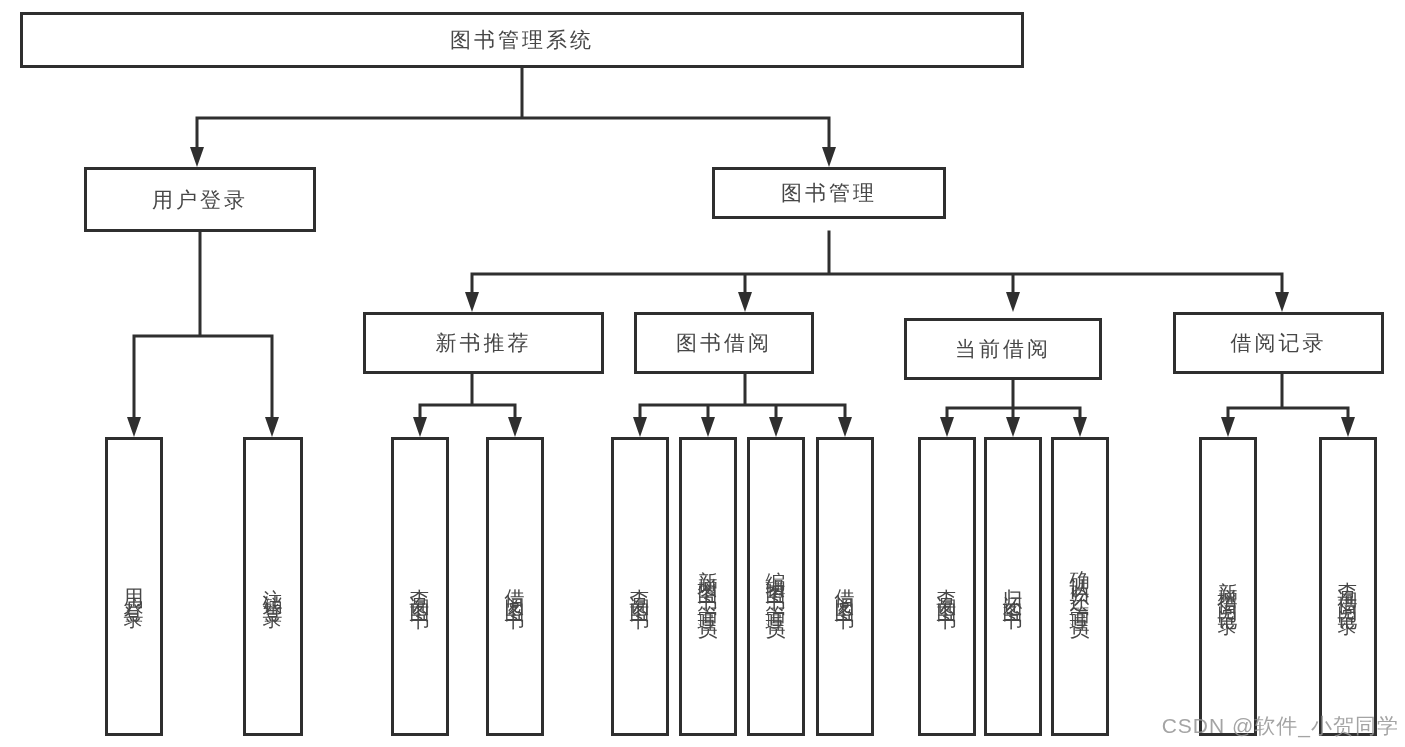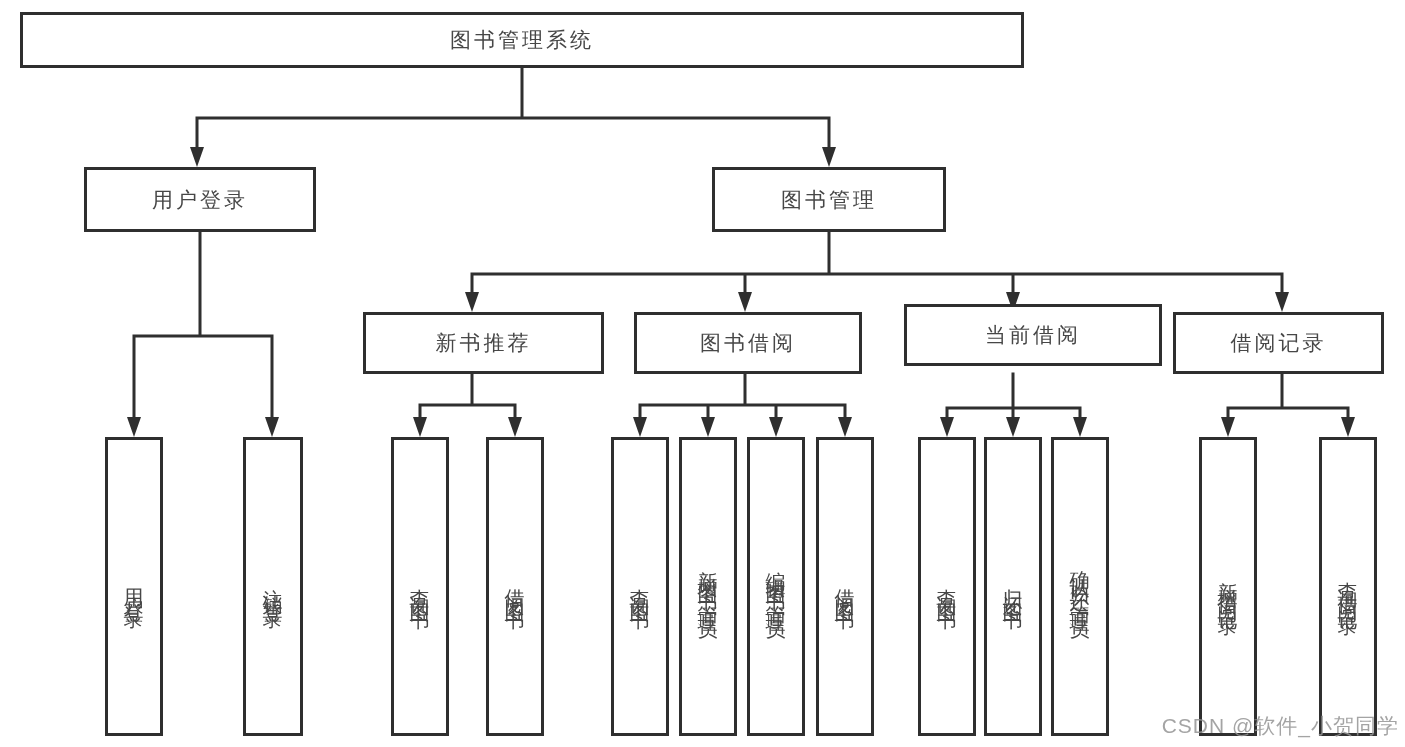--- a/index.html
+++ b/index.html
@@ -70,31 +70,31 @@
     <polygon points="1348,437 1341,417 1355,417"></polygon>
   </svg>
 
   <div class="box hbox" style="left:20px;top:12px;width:1004px;height:56px">
     <span>图书管理系统</span>
   </div>
 
   <div class="box hbox" style="left:84px;top:167px;width:232px;height:65px">
     <span>用户登录</span>
   </div>
-  <div class="box hbox" style="left:712px;top:167px;width:234px;height:65px">
+  <div class="box hbox" style="left:712px;top:167px;width:234px;height:52px">
     <span>图书管理</span>
   </div>
 
   <div class="box hbox" style="left:363px;top:312px;width:241px;height:62px">
     <span>新书推荐</span>
   </div>
-  <div class="box hbox" style="left:634px;top:312px;width:228px;height:62px">
+  <div class="box hbox" style="left:634px;top:312px;width:180px;height:62px">
     <span>图书借阅</span>
   </div>
-  <div class="box hbox" style="left:904px;top:304px;width:258px;height:62px">
+  <div class="box hbox" style="left:904px;top:318px;width:198px;height:62px">
     <span>当前借阅</span>
   </div>
   <div class="box hbox" style="left:1173px;top:312px;width:211px;height:62px">
     <span>借阅记录</span>
   </div>
 
   <div class="box vbox" style="left:105px;top:437px;width:58px;height:299px">
     <span>用户登录</span>
   </div>
   <div class="box vbox" style="left:243px;top:437px;width:60px;height:299px">

